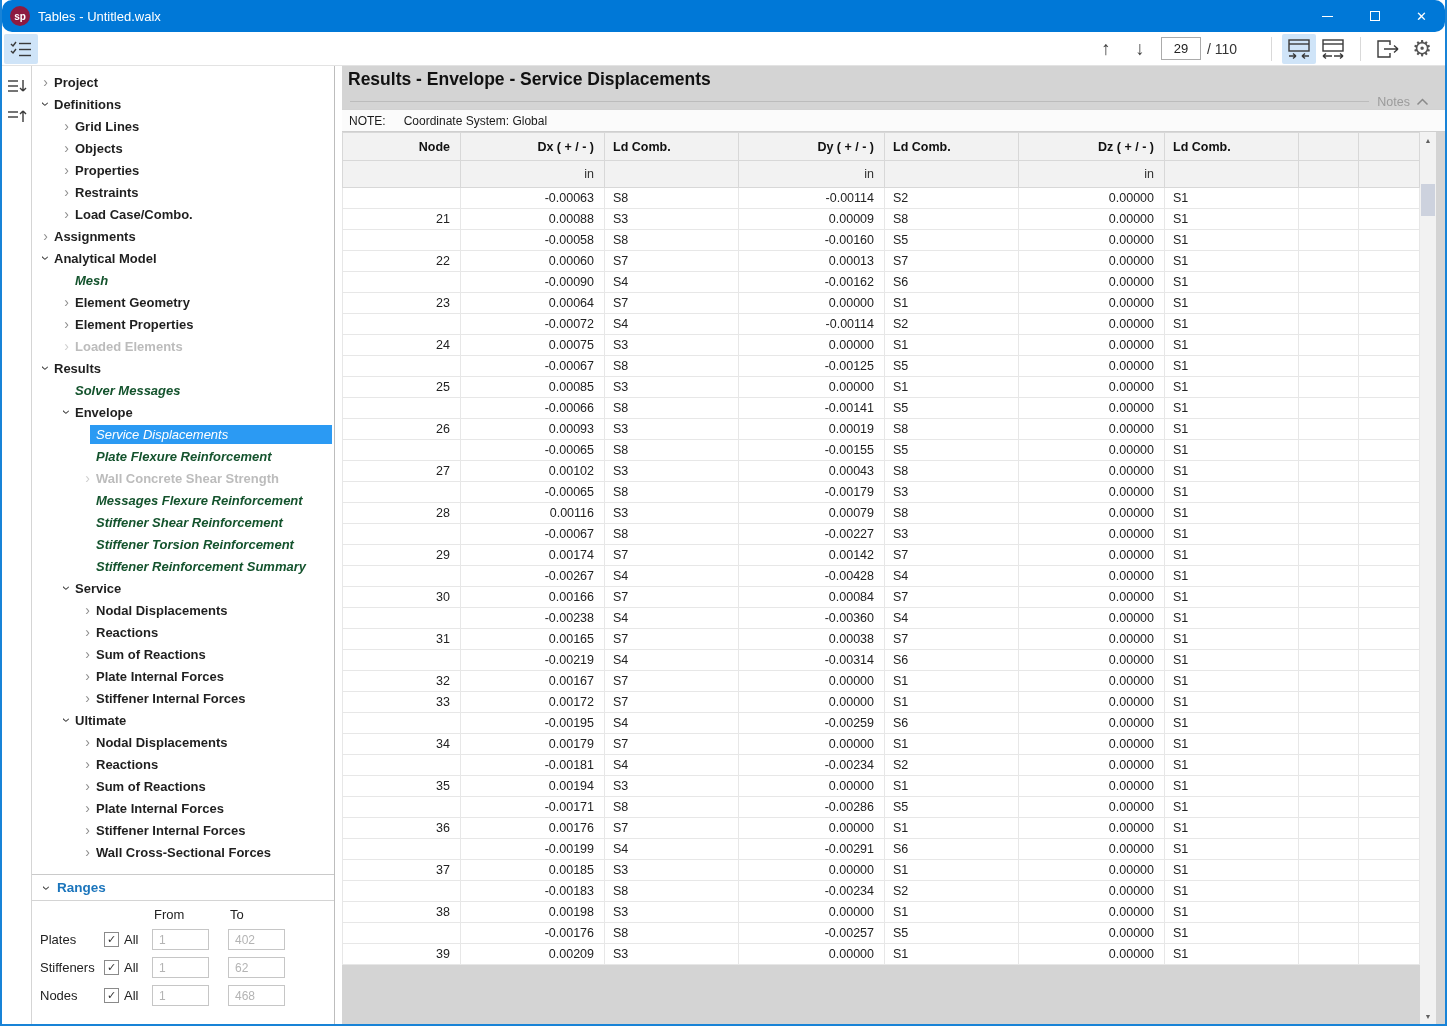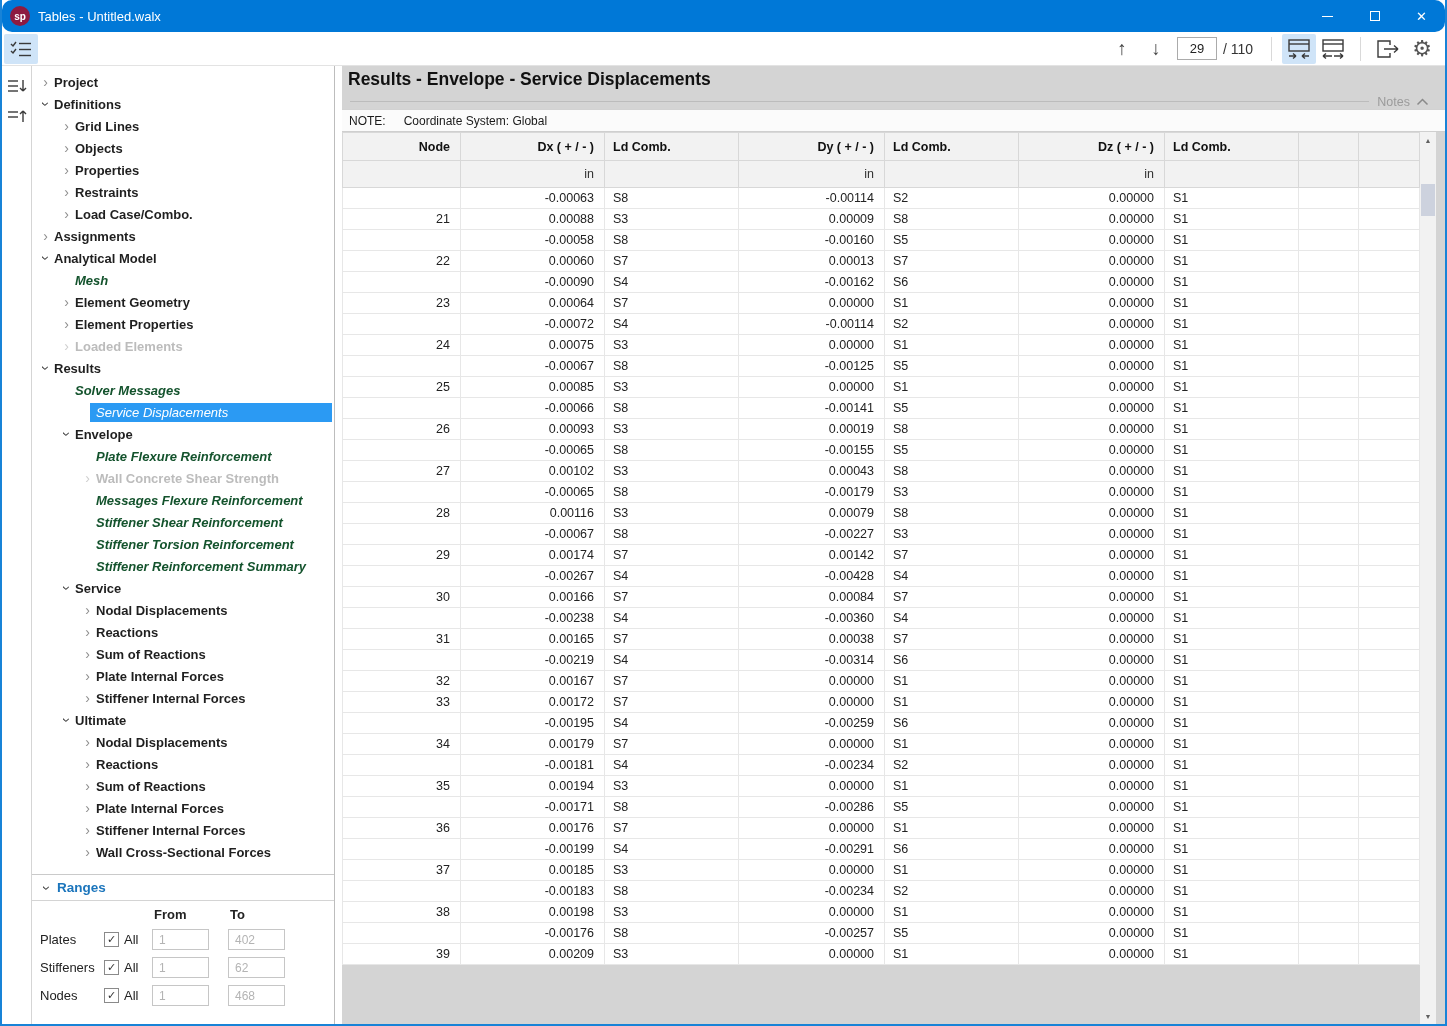--- a/index.html
+++ b/index.html
@@ -19,21 +19,21 @@
   .win-btn { width:47px; height:32px; display:flex; align-items:center; justify-content:center; color:#fff; font-size:13px; }
   .glyph-min { width:11px; height:1px; background:#fff; display:block; }
   .glyph-max { width:10px; height:10px; border:1px solid #fff; display:block; }
   
   .toolbar { height:34px; background:#fff; border-bottom:1px solid #e3e3e3; display:flex; align-items:center; padding:0 6px 0 2px; }
   .tb-btn { height:30px; min-width:34px; display:flex; align-items:center; justify-content:center; border-radius:2px; }
   .tb-btn.active { background:#cfe4f8; }
   .tb-spacer { flex:1; }
   .tb-arrow { font-size:19px; color:#444; width:32px; }
   .page-box { width:40px; height:23px; border:1px solid #ababab; text-align:center; font-size:13px; color:#222; margin:0 6px 0 4px; font-family:inherit; }
-  .page-total { font-size:14px; color:#333; margin-right:8px; white-space:pre; }
+  .page-total { font-size:14px; color:#333; margin-right:24px; white-space:pre; }
   .tb-sep { width:1px; height:24px; background:#d9d9d9; margin:0 10px; }
   .gear { font-size:22px; color:#555; line-height:1; }
   svg .ln { stroke:#3a3a3a; stroke-width:1.4; fill:none; }
   
   .bodyrow { display:flex; height:958px; }
   .rail { width:30px; border-right:1px solid #d5d5d5; background:#fff; padding-top:8px; display:flex; flex-direction:column; align-items:center; gap:6px; }
   .rail-btn { width:26px; height:24px; display:flex; align-items:center; justify-content:center; }
   
   .sidebar { width:303px; border-right:1px solid #bdbdbd; display:flex; flex-direction:column; background:#fff; }
   .tree { flex:1; overflow:hidden; padding-top:5px; font-size:13px; }
@@ -45,21 +45,21 @@
   .ti.disabled .lbl { color:#bcbcbc; }
   .ti.disabled .chev { color:#cfcfcf; }
   .ti.selected .lbl { flex:1; background:#2b9af3; color:#fff; font-style:italic; font-weight:400;
                       padding:2px 6px; margin-left:-6px; margin-right:2px; }
   
   .ranges { border-top:1px solid #cacaca; height:150px; }
   .ranges-head { height:26px; display:flex; align-items:center; padding-left:6px; border-bottom:1px solid #d4d4d4; }
   .ranges-head .chev { width:17px; font-size:14px; color:#3a3a3a; display:flex; justify-content:center; transform:rotate(90deg); }
   .ranges-title { color:#1b75bc; font-weight:700; font-size:13.5px; margin-left:2px; }
   .ranges-grid { display:grid; grid-template-columns:64px 48px 76px 76px; padding:6px 0 0 8px; align-items:center; row-gap:7px; font-size:13px; color:#222; }
-  .rg-colhead { font-size:13px; color:#222; padding-left:2px;font-weight:bold; }
+  .rg-colhead { font-size:13px; color:#222; padding-left:2px; }
   .cb { width:15px; height:15px; border:1px solid #8a8a8a; background:#fff; display:inline-flex; align-items:center; justify-content:center; font-size:11px; color:#333; margin-right:5px; }
   .allcell { display:flex; align-items:center; }
   .rng-input { width:57px; height:21px; border:1px solid #c6c6c6; color:#b4b4b4; background:#fff; font-size:12px; padding-left:6px; font-family:inherit; }
   
   .splitter { width:7px; background:#fff; }
   .main { flex:1; background:#d4d4d4; display:flex; flex-direction:column; overflow:hidden;justify-content:space-between; }
   .main-title { height:28px; font-size:17.5px; font-weight:700; color:#111; padding:3px 0 0 6px; white-space:nowrap; }
   .notes-line { height:15px; display:flex; align-items:center; padding-right:16px; color:#9b9b9b; font-size:12.5px; }
   .notes-rule { flex:1; height:1px; background:#bcbcbc; margin-left:8px; }
   .notes-lbl { margin:0 6px 0 8px; }
@@ -227,27 +227,27 @@
             <span class="lbl">Loaded Elements</span>
           </div>
           <div class="ti item" style="padding-left: 5px;">
             <span class="chev open">›</span>
             <span class="lbl">Results</span>
           </div>
           <div class="ti link" style="padding-left: 26px;">
             <span class="chev"></span>
             <span class="lbl">Solver Messages</span>
           </div>
+          <div class="ti item" style="padding-left: 26px;">
+            <span class="chev open">›</span>
+            <span class="lbl">Envelope</span>
+          </div>
           <div class="ti selected" style="padding-left: 47px;">
             <span class="chev"></span>
             <span class="lbl">Service Displacements</span>
-          </div>
-          <div class="ti item" style="padding-left: 26px;">
-            <span class="chev open">›</span>
-            <span class="lbl">Envelope</span>
           </div>
           <div class="ti link" style="padding-left: 47px;">
             <span class="chev"></span>
             <span class="lbl">Plate Flexure Reinforcement</span>
           </div>
           <div class="ti disabled" style="padding-left: 47px;">
             <span class="chev">›</span>
             <span class="lbl">Wall Concrete Shear Strength</span>
           </div>
           <div class="ti link" style="padding-left: 47px;">

